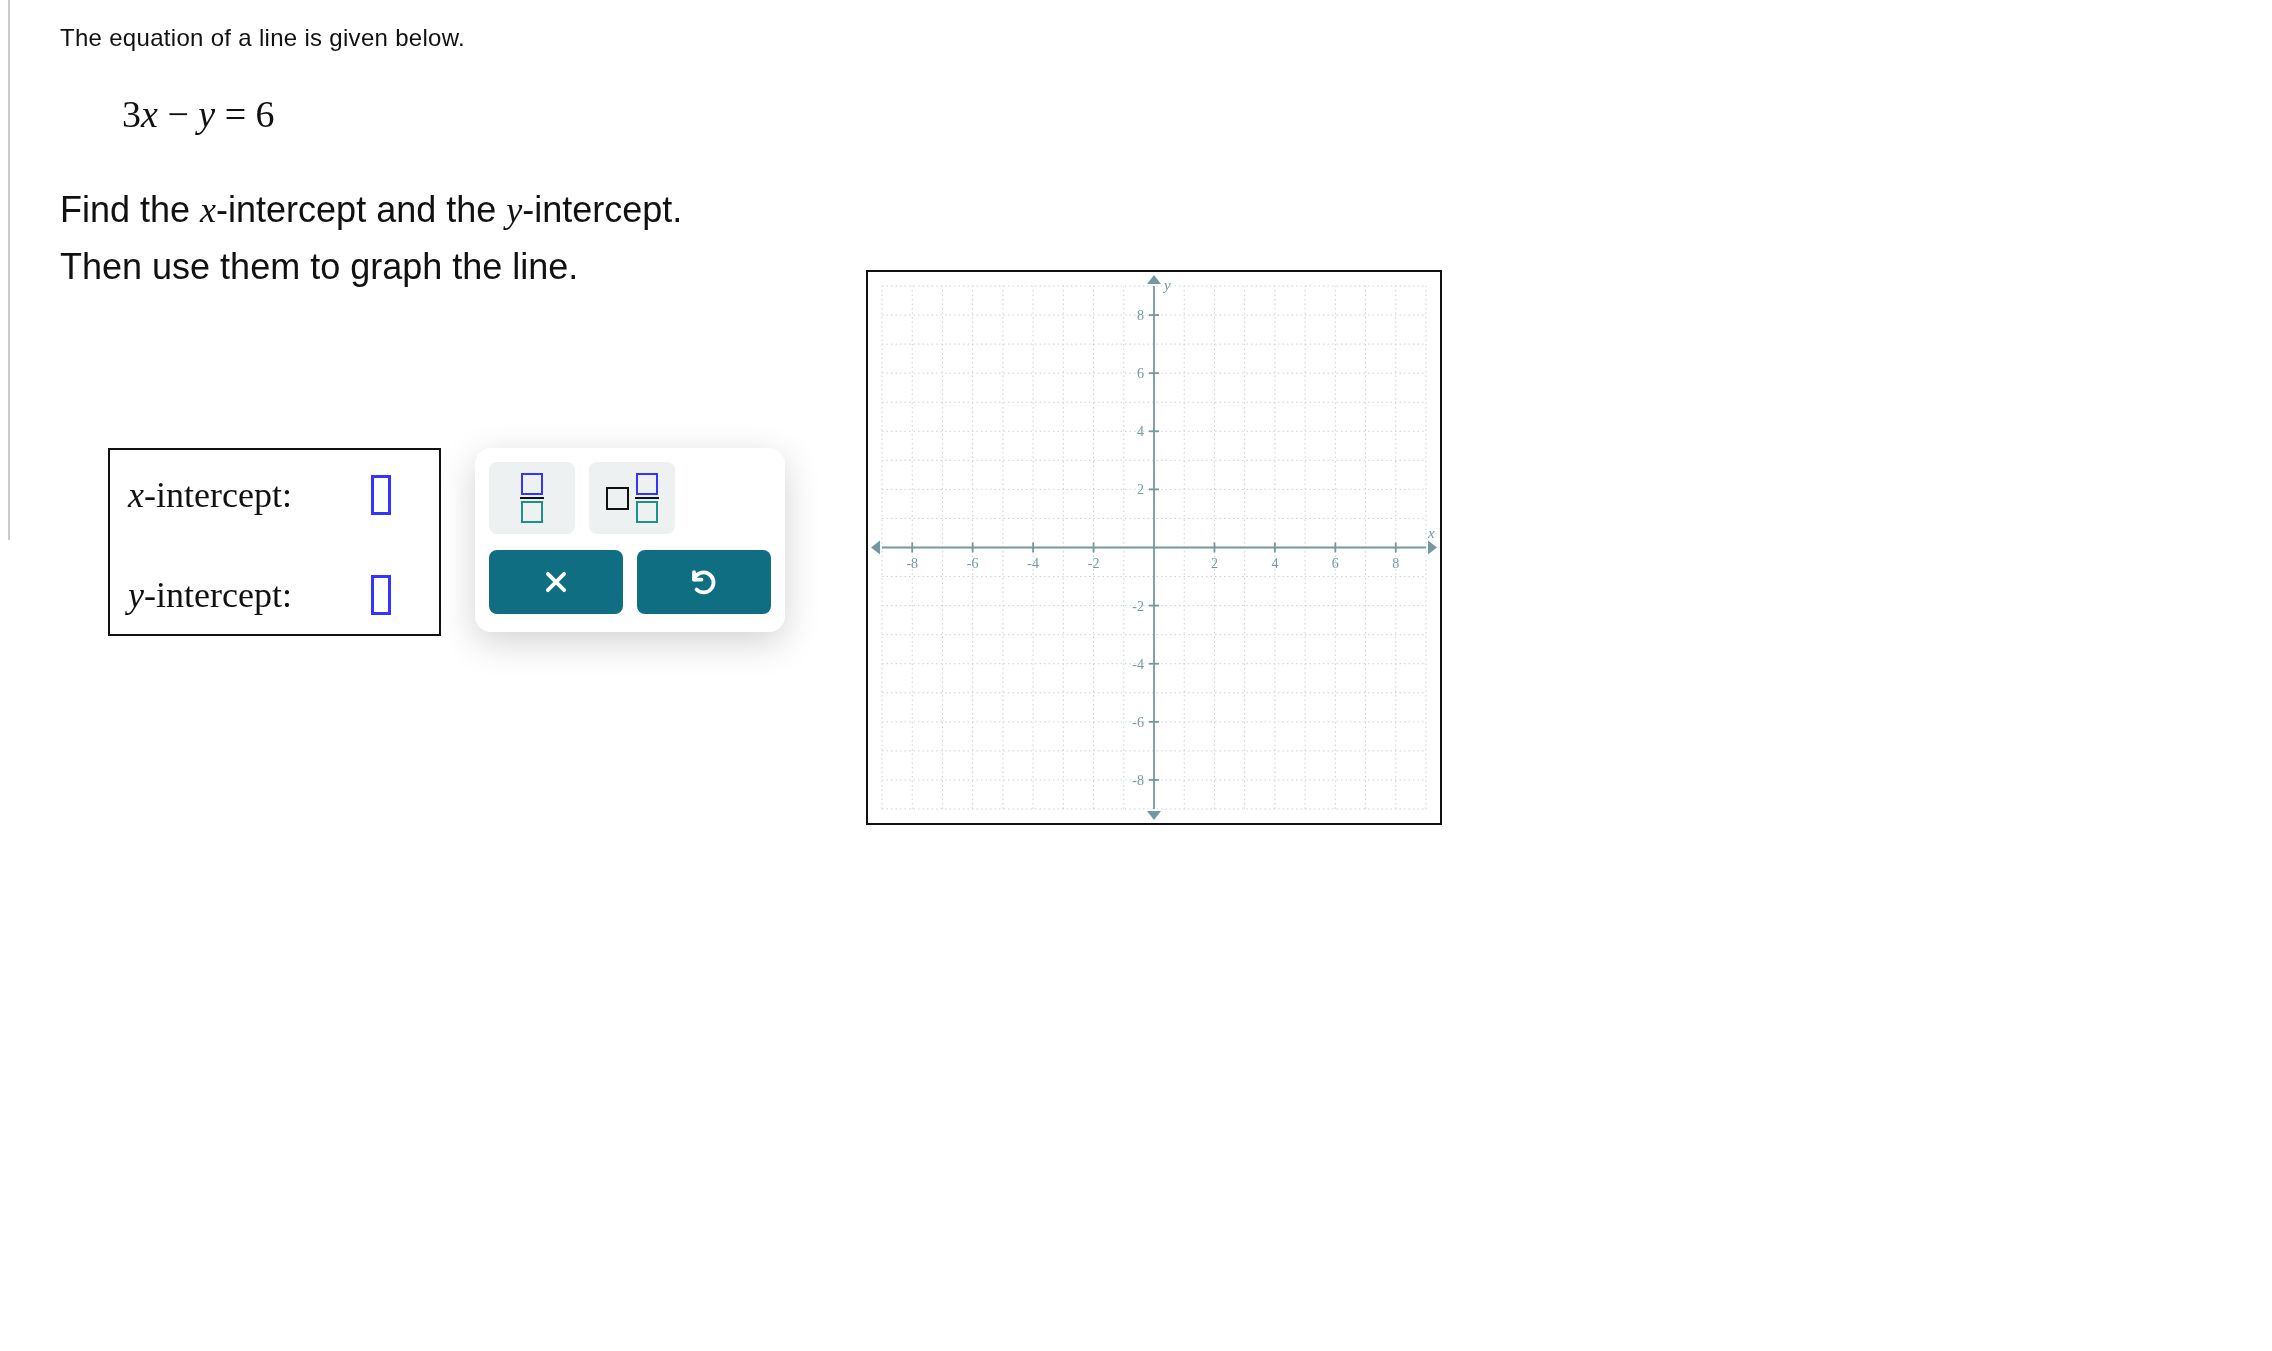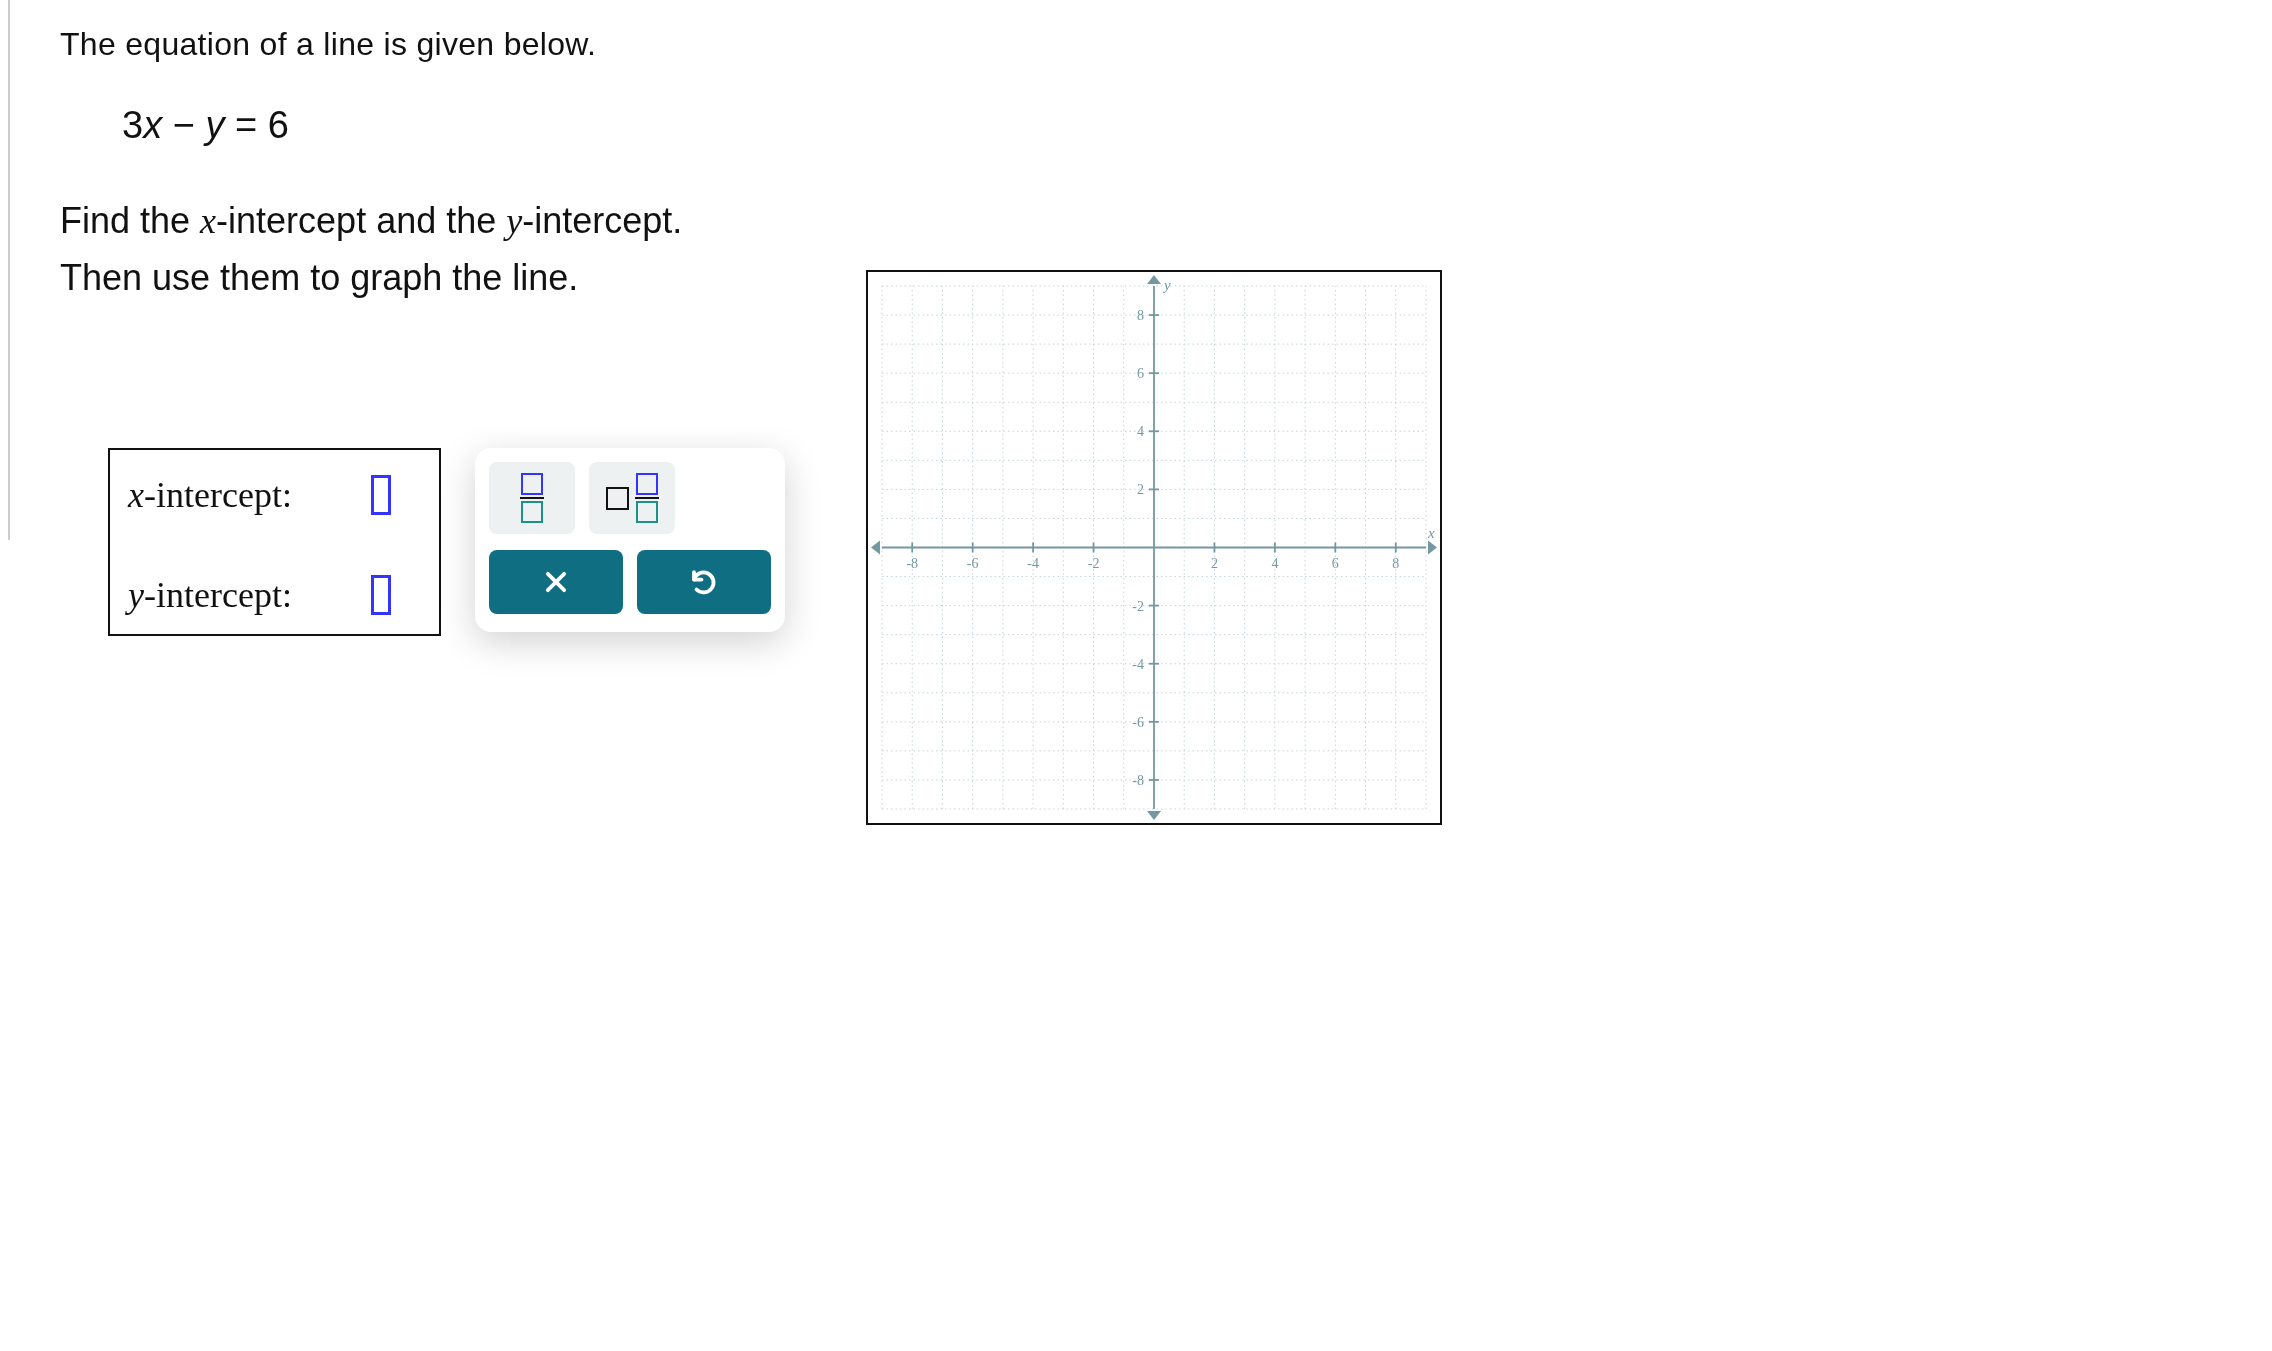--- a/index.html
+++ b/index.html
@@ -1,20 +1,20 @@
 <!DOCTYPE html>
 <html><head>
 <meta charset="utf-8">
 <style>
   :root { --teal: #0f6e82; --axis: #7498a2; --grid: #c5d4d9; --placeholder-blue: #3434ff; }
   html, body { margin: 0; padding: 0; background: #fff; font-family: Verdana, Geneva, sans-serif; color: #111; }
   .page { width: 2272px; height: 1351px; position: relative; box-sizing: border-box; padding: 20px 60px; }
   .left-rule { position: absolute; left: 8px; top: 0; height: 40%; border-left: 2px solid #ccc; }
-  .prompt { font-size: 32px; line-height: 1.5; margin: 0 0 26px 0; letter-spacing: 0.3px; }
-  .equation { font-family: Liberation Sans, sans-serif; font-size: 38px; margin: 36px 0 46px 62px; font-style: normal; }
+  .prompt { font-size: 24px; line-height: 1.5; margin: 0 0 26px 0; letter-spacing: 0.3px; }
+  .equation { font-family: Liberation Serif, serif; font-size: 38px; margin: 36px 0 46px 62px; font-style: normal; }
   .equation .var { font-style: italic; }
   .instr { font-size: 36px; line-height: 1.55; margin: 0; }
   .instr .var { font-family: "Times New Roman", Times, serif; font-style: italic; }
   .answer-area { position: absolute; left: 108px; top: 448px; display: flex; align-items: flex-start; }
   .answer-box { width: 333px; height: 188px; border: 2px solid #111; box-sizing: border-box; padding: 24px 18px 0 18px; display: flex; flex-direction: column; gap: 58px; }
   .answer-row { display: flex; align-items: center; font-size: 36px; font-family: "Times New Roman", Times, serif; }
   .answer-row .label .var { font-style: italic; }
   .placeholder { width: 20px; height: 40px; border: 3px solid var(--placeholder-blue); margin-left: auto; box-sizing: border-box; margin-right: 30px; }
   .keypad { margin-left: 34px; width: 310px; border-radius: 16px; box-shadow: 0 10px 36px rgba(0,0,0,0.18); background: #fff; padding: 14px 14px 18px 14px; box-sizing: border-box; }
   .keypad-row { display: flex; gap: 14px; margin-bottom: 16px; }

